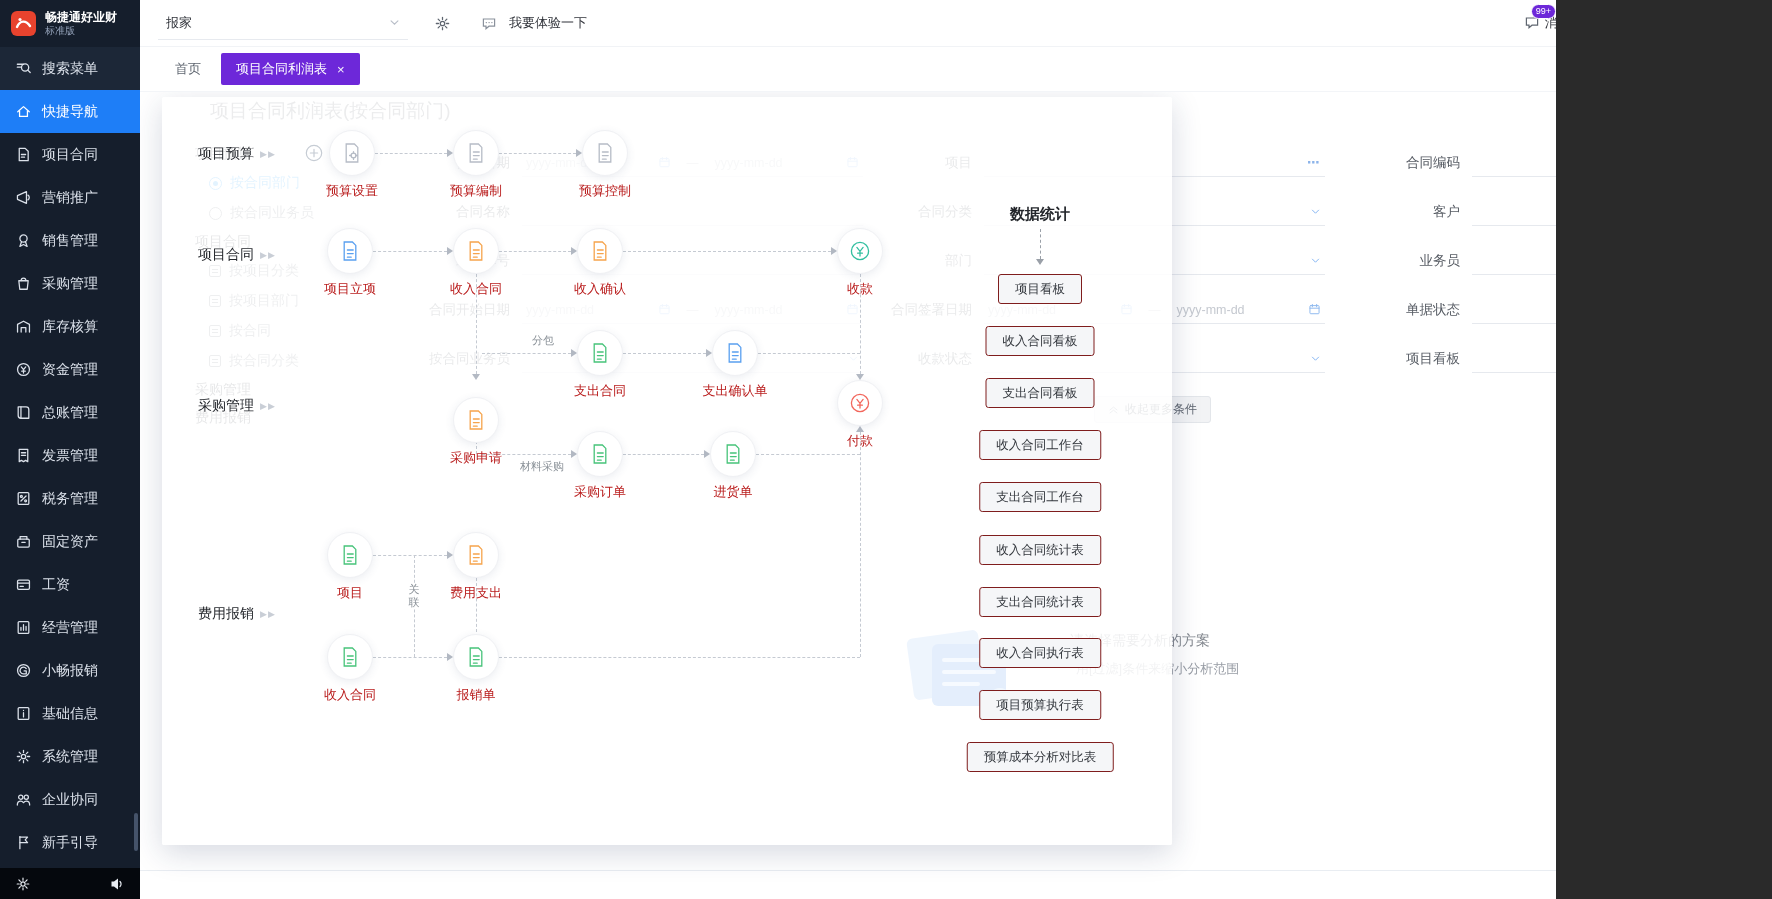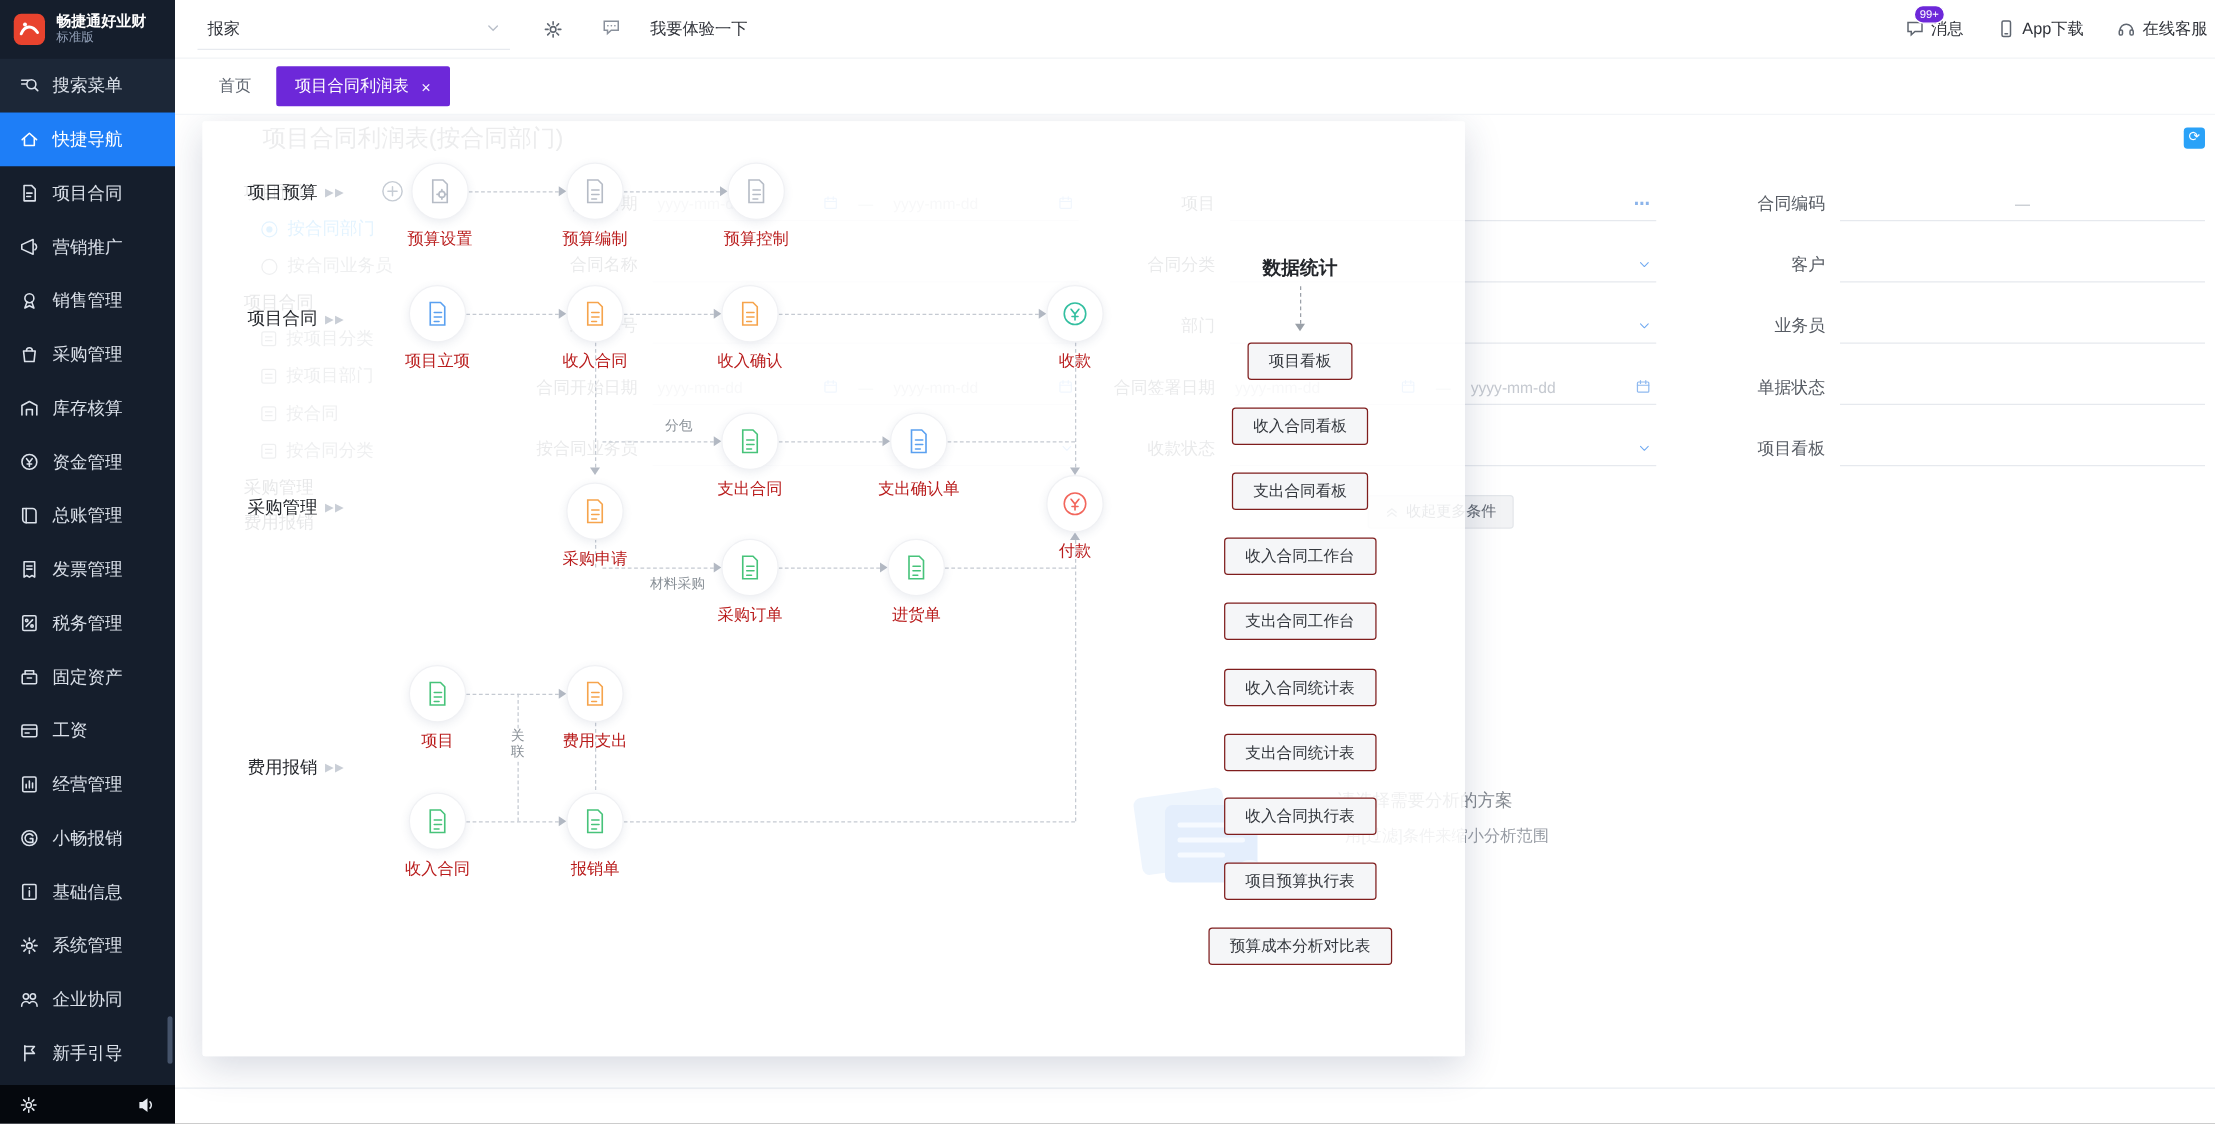--- a/index.html
+++ b/index.html
@@ -1,18 +1,18 @@
 <!DOCTYPE html>
 <html><head>
 <meta charset="utf-8">
 <style>
   * { margin:0; padding:0; box-sizing:border-box; }
   html,body { background:#2a2a2a; }
   body { font-family:"Liberation Sans","DejaVu Sans",sans-serif; }
-  #shell { position:relative; width:1772px; height:899px; background:#fff; overflow:hidden; }
+  #shell { position:relative; width:1556px; height:899px; background:#fff; overflow:hidden; }
 
   
   #sidebar { position:absolute; left:0; top:0; width:140px; height:899px; background:#151e2c; z-index:40; overflow:hidden; }
   .logo { height:47px; display:flex; align-items:center; padding:0 10px; gap:8px; }
   .logo-mark { width:27px; height:27px; flex:none; }
   .logo-txt { display:flex; flex-direction:column; line-height:1.25; }
   .logo-t1 { font-size:12px; font-weight:bold; color:#ffffff; white-space:nowrap; }
   .logo-t2 { font-size:10px; color:#93a1b8; }
   #sidebar-nav { position:absolute; top:47px; left:0; right:0; }
   .nav-item { height:43px; display:flex; align-items:center; gap:10px; padding:0 15px; color:#dbe1ea; font-size:14px; cursor:pointer; white-space:nowrap; }
@@ -23,21 +23,21 @@
   .side-thumb { position:absolute; right:2px; bottom:48px; width:4px; height:38px; background:#45536a; border-radius:2px; z-index:3; }
   #sidebar-bottom { position:absolute; left:0; bottom:0; width:140px; height:31px; background:#05080d; display:flex; align-items:center; justify-content:space-between; padding:0 15px; z-index:4; }
   #sidebar-bottom svg { width:16px; height:16px; color:#e8ecf2; }
 
   
   #topbar { position:absolute; left:140px; top:0; width:1632px; height:47px; background:#fff; border-bottom:1px solid #f1f3f6; display:flex; align-items:center; z-index:30; overflow:hidden; }
   .account-select { width:250px; margin-left:18px; display:flex; align-items:center; justify-content:space-between; border-bottom:1px solid #e7eaef; padding:7px 8px; font-size:13px; color:#30333a; cursor:pointer; }
   .account-select svg { width:11px; height:11px; color:#b9bfc9; }
   .top-gear { margin-left:26px; display:flex; cursor:pointer; color:#5f6670; }
   .top-gear svg { width:17px; height:17px; }
-  .experience { margin-left:30px; display:flex; align-items:flex-start; gap:23px; font-size:13px; color:#30333a; cursor:pointer; }
+  .experience { margin-left:30px; display:flex; align-items:flex-end; gap:12px; font-size:13px; color:#30333a; cursor:pointer; }
   .experience svg { width:16px; height:16px; color:#8a919c; }
   .top-right { margin-left:auto; display:flex; align-items:center; gap:26px; padding-right:6px; }
   .top-item { display:flex; align-items:center; gap:5px; font-size:13px; color:#30333a; cursor:pointer; white-space:nowrap; }
   .top-item svg { width:16px; height:16px; color:#5f6670; }
   .msg-wrap { position:relative; display:flex; }
   .badge { position:absolute; top:-11px; left:7px; background:#6d28d9; color:#fff; font-size:9px; line-height:1; padding:2px 4px; border-radius:8px; border:1px solid #fff; white-space:nowrap; }
 
   
   #tabbar { position:absolute; left:140px; top:47px; width:1632px; height:45px; background:#fff; display:flex; align-items:center; padding-left:35px; gap:20px; z-index:25; border-bottom:1px solid #f3f5f8; }
   .tab-home { font-size:13px; color:#5f6670; cursor:pointer; }
@@ -743,21 +743,21 @@
       </div>
       <div class="flow-node" style="left:698px;top:283px">
         <div class="circ c-red">
             <svg viewBox="0 0 24 24" fill="none" stroke="currentColor" stroke-width="1.3" stroke-linecap="round">
               <circle cx="12" cy="12" r="8.6"></circle>
               <path d="M8.9 8.4l3.1 3.9 3.1-3.9M12 12.3V17M9.6 14.2h4.8"></path>
             </svg>
           </div>
         <div class="nlabel">付款</div>
       </div>
-      <div class="flow-node" style="left:314px;top:289px">
+      <div class="flow-node" style="left:314px;top:300px">
         <div class="circ c-orange">
             <svg viewBox="0 0 24 24" fill="none" stroke="currentColor" stroke-width="1.3" stroke-linecap="round">
               <path d="M6.2 3h8.2l3.4 3.4V21H6.2z"></path>
               <path d="M9.4 11h5.8M9.4 14.6h5.8M9.4 18.2h3.8"></path>
             </svg>
           </div>
         <div class="nlabel">采购申请</div>
       </div>
       <div class="flow-node" style="left:438px;top:334px">
         <div class="circ c-green">

